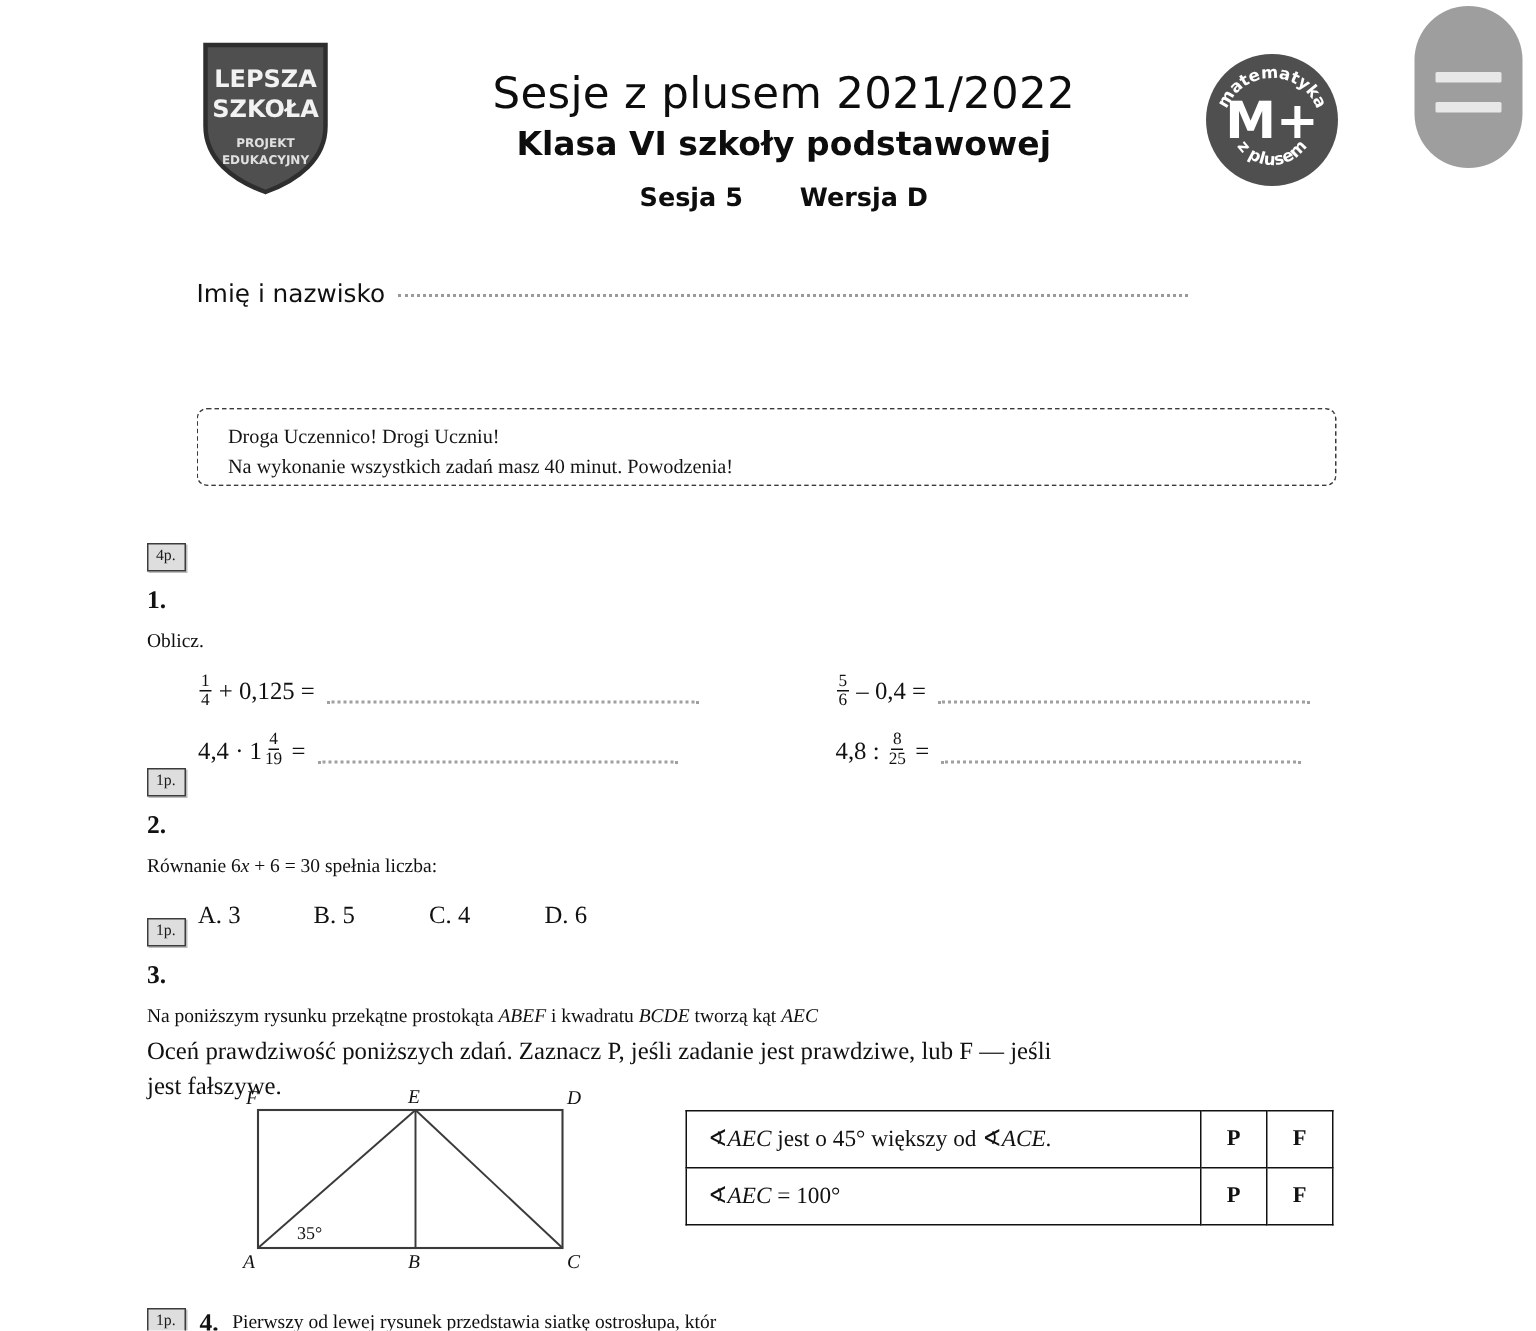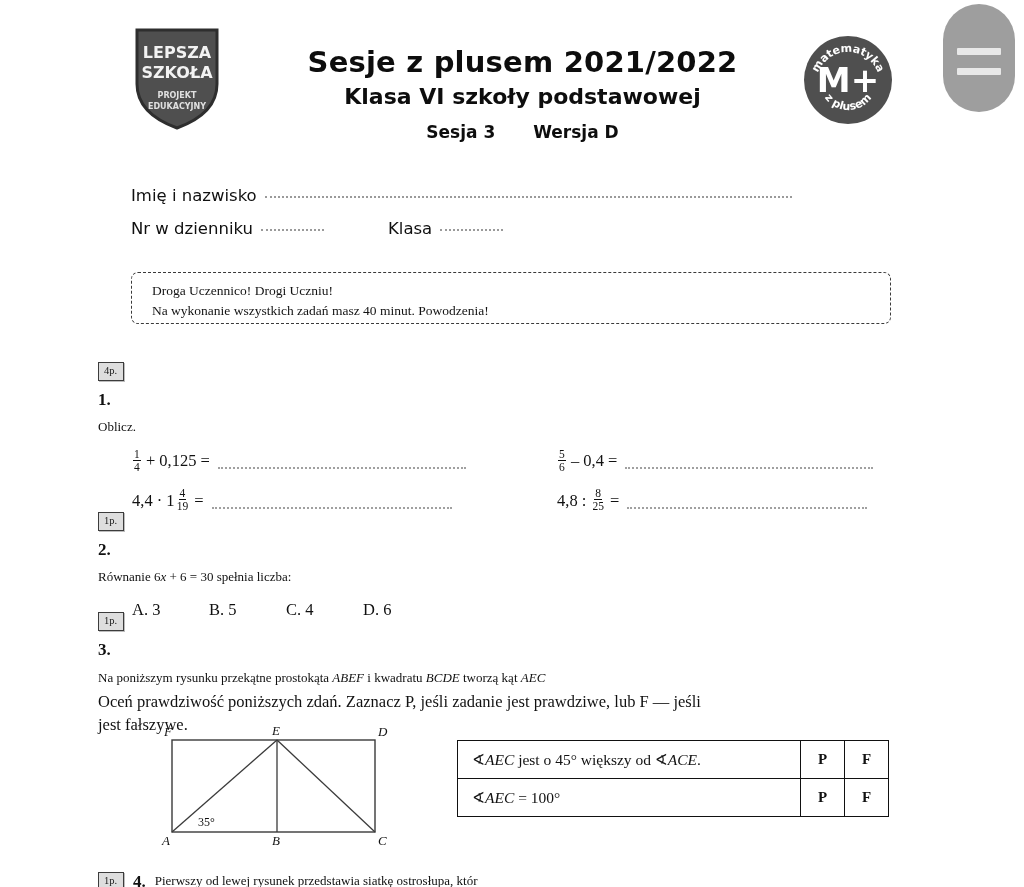--- a/index.html
+++ b/index.html
@@ -58,21 +58,21 @@
   .titles {
     position: absolute;
     left: 250px;
     top: 44px;
     width: 545px;
     text-align: center;
     font-family: "DejaVu Sans", "Liberation Sans", sans-serif;
   }
   .title-main {
     font-size: 29px;
-    font-weight: bold;
+    font-weight: normal;
     letter-spacing: 0.2px;
     line-height: 1.25;
     color: #0d0d0d;
   }
   .title-sub {
     font-size: 22px;
     font-weight: bold;
     line-height: 1.35;
     margin-top: 2px;
     color: #0d0d0d;
@@ -281,21 +281,21 @@
       <text x="46" y="54" fill="#f2f2f2" font-family="DejaVu Sans, sans-serif" font-size="16" font-weight="bold" text-anchor="middle">SZKOŁA</text>
       <text x="46" y="74" fill="#e0e0e0" font-family="DejaVu Sans, sans-serif" font-size="8" font-weight="bold" text-anchor="middle">PROJEKT</text>
       <text x="46" y="85" fill="#e0e0e0" font-family="DejaVu Sans, sans-serif" font-size="8" font-weight="bold" text-anchor="middle">EDUKACYJNY</text>
     </svg>
   </div>
 
   <div class="titles">
     <div class="title-main">Sesje z plusem 2021/2022</div>
     <div class="title-sub">Klasa VI szkoły podstawowej</div>
     <div class="title-session">
-      <span>Sesja 3</span>
+      <span>Sesja 5</span>
       <span class="gap"></span>
       <span>Wersja D</span>
     </div>
   </div>
 
   <div class="mplus-logo">
     <svg width="92" height="92" viewBox="0 0 92 92">
       <circle cx="46" cy="46" r="44" fill="#4f4f4f"></circle>
       <path id="arcTop" d="M 14 50 A 32 32 0 0 1 78 50" fill="none"></path>
       <path id="arcBot" d="M 18 48 A 28 28 0 0 0 74 48" fill="none"></path>
@@ -312,27 +312,20 @@
   <div class="menu-pill">
     <div class="bar b1"></div>
     <div class="bar b2"></div>
   </div>
 </div>
 
 <div class="fields">
   <div class="field-row">
     <span class="field-label">Imię i nazwisko</span>
     <span class="dots w-name"></span>
-  </div>
-  <div class="field-row">
-    <span class="field-label">Nr w dzienniku</span>
-    <span class="dots w-nr"></span>
-    <span class="spacer-klasa"></span>
-    <span class="field-label">Klasa</span>
-    <span class="dots w-klasa"></span>
   </div>
 </div>
 
 <div class="instr-box">
   <div class="instr-line">Droga Uczennico! Drogi Uczniu!</div>
   <div class="instr-line">Na wykonanie wszystkich zadań masz 40 minut. Powodzenia!</div>
 </div>
 
 <div class="task" id="task1">
   <div class="task-head">

